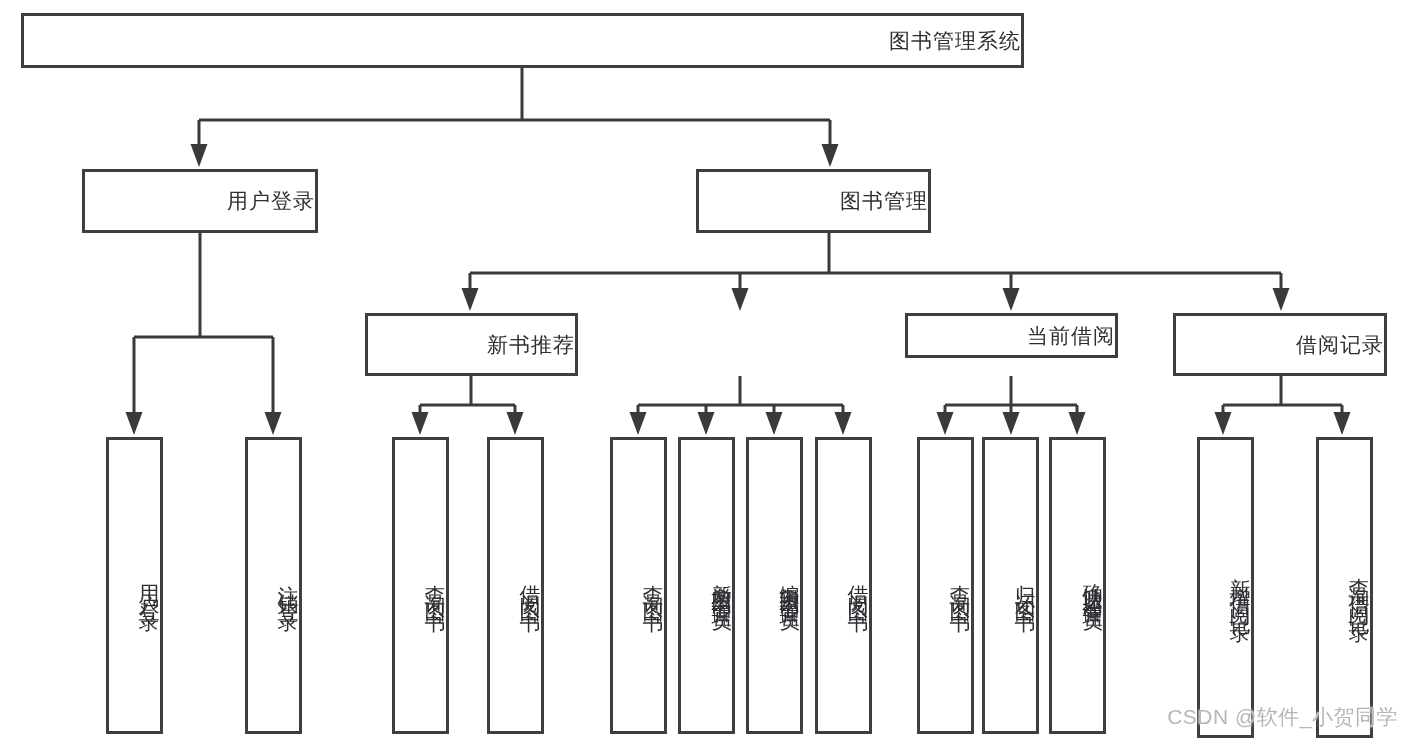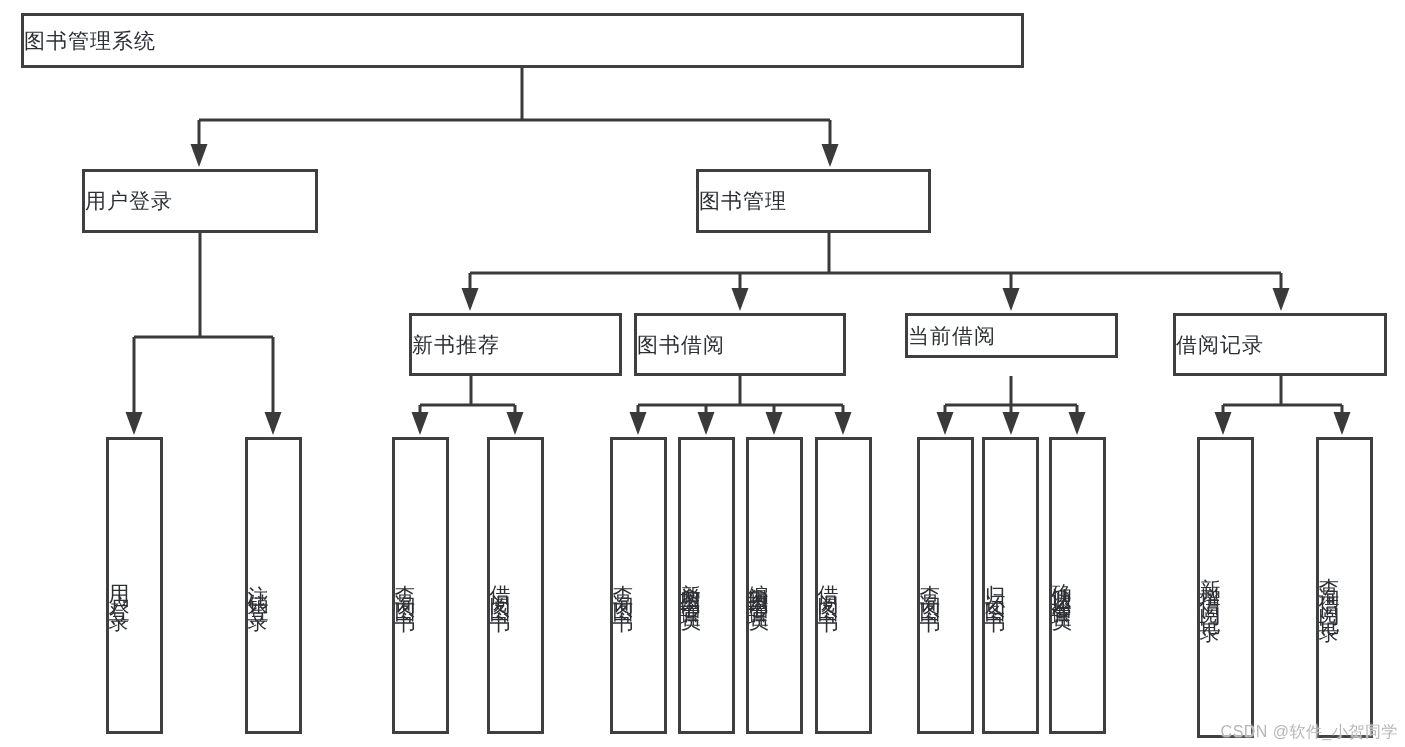--- a/index.html
+++ b/index.html
@@ -21,60 +21,61 @@
     width: 1405px;
     height: 747px;
   }
   .node {
     position: absolute;
     box-sizing: border-box;
     background: #ffffff;
     border: 3px solid #3f3f3f;
     display: flex;
     align-items: center;
-    justify-content: flex-start;
+    justify-content: flex-end;
     color: #2d2f33;
     font-size: 21px;
     letter-spacing: 1px;
     z-index: 1;
+    padding-left: 48px;
   }
   .leaf .leaf-label {
     writing-mode: vertical-rl;
     text-orientation: mixed;
     font-size: 21px;
     letter-spacing: 9px;
     line-height: 1;
     color: #2d2f33;
   }
   .leaf .leaf-label.tight {
     font-size: 20px;
     letter-spacing: 4px;
   }
   
   .n-root  { left: 21px;   top: 13px;  width: 1003px; height: 55px; }
   .n-l1a   { left: 82px;   top: 169px; width: 236px;  height: 64px; }
   .n-l1b   { left: 696px;  top: 169px; width: 235px;  height: 64px; }
-  .n-l2a   { left: 365px;  top: 313px; width: 213px;  height: 63px; margin-left: 44px; }
+  .n-l2a   { left: 365px;  top: 313px; width: 213px;  height: 63px; }
   .n-l2b   { left: 634px;  top: 313px; width: 212px;  height: 63px; }
   .n-l2c   { left: 905px;  top: 313px; width: 213px;  height: 45px; }
   .n-l2d   { left: 1173px; top: 313px; width: 214px;  height: 63px; }
   .leaf    { top: 437px; height: 297px; width: 57px; }
   .x-g1a { left: 106px; }  .x-g1b { left: 245px; }
   .x-g2a { left: 392px; }  .x-g2b { left: 487px; }
   .x-g3a { left: 610px; }  .x-g3b { left: 678px; }
   .x-g3c { left: 746px; }  .x-g3d { left: 815px; }
   .x-g4a { left: 917px; }  .x-g4b { left: 982px; }
   .x-g4c { left: 1049px; }
   .x-g5a { left: 1197px; } .x-g5b { left: 1316px; }
   .x-g5a, .x-g5b { height: 301px; }
   .watermark {
     position: absolute;
     right: 7px;
-    bottom: 4px;
-    font-size: 16px;
+    bottom: 16px;
+    font-size: 21px;
     color: rgba(178, 178, 178, 0.95);
     text-shadow: 0 0 3px #ffffff, 0 0 1px #ffffff;
     z-index: 5;
     letter-spacing: 0.5px;
     white-space: nowrap;
     margin-top: 21px;
   }
 </style>
 </head>
 <body>
@@ -131,23 +132,20 @@
   <div class="node n-l1a">
     <span>用户登录</span>
   </div>
   <div class="node n-l1b">
     <span>图书管理</span>
   </div>
 
   <div class="node n-l2a">
     <span>新书推荐</span>
   </div>
-  <div class="node n-l2b">
-    <span>图书借阅</span>
-  </div>
   <div class="node n-l2c">
     <span>当前借阅</span>
   </div>
   <div class="node n-l2d">
     <span>借阅记录</span>
   </div>
 
   <div class="node leaf x-g1a">
     <span class="leaf-label">用户登录</span>
   </div>

